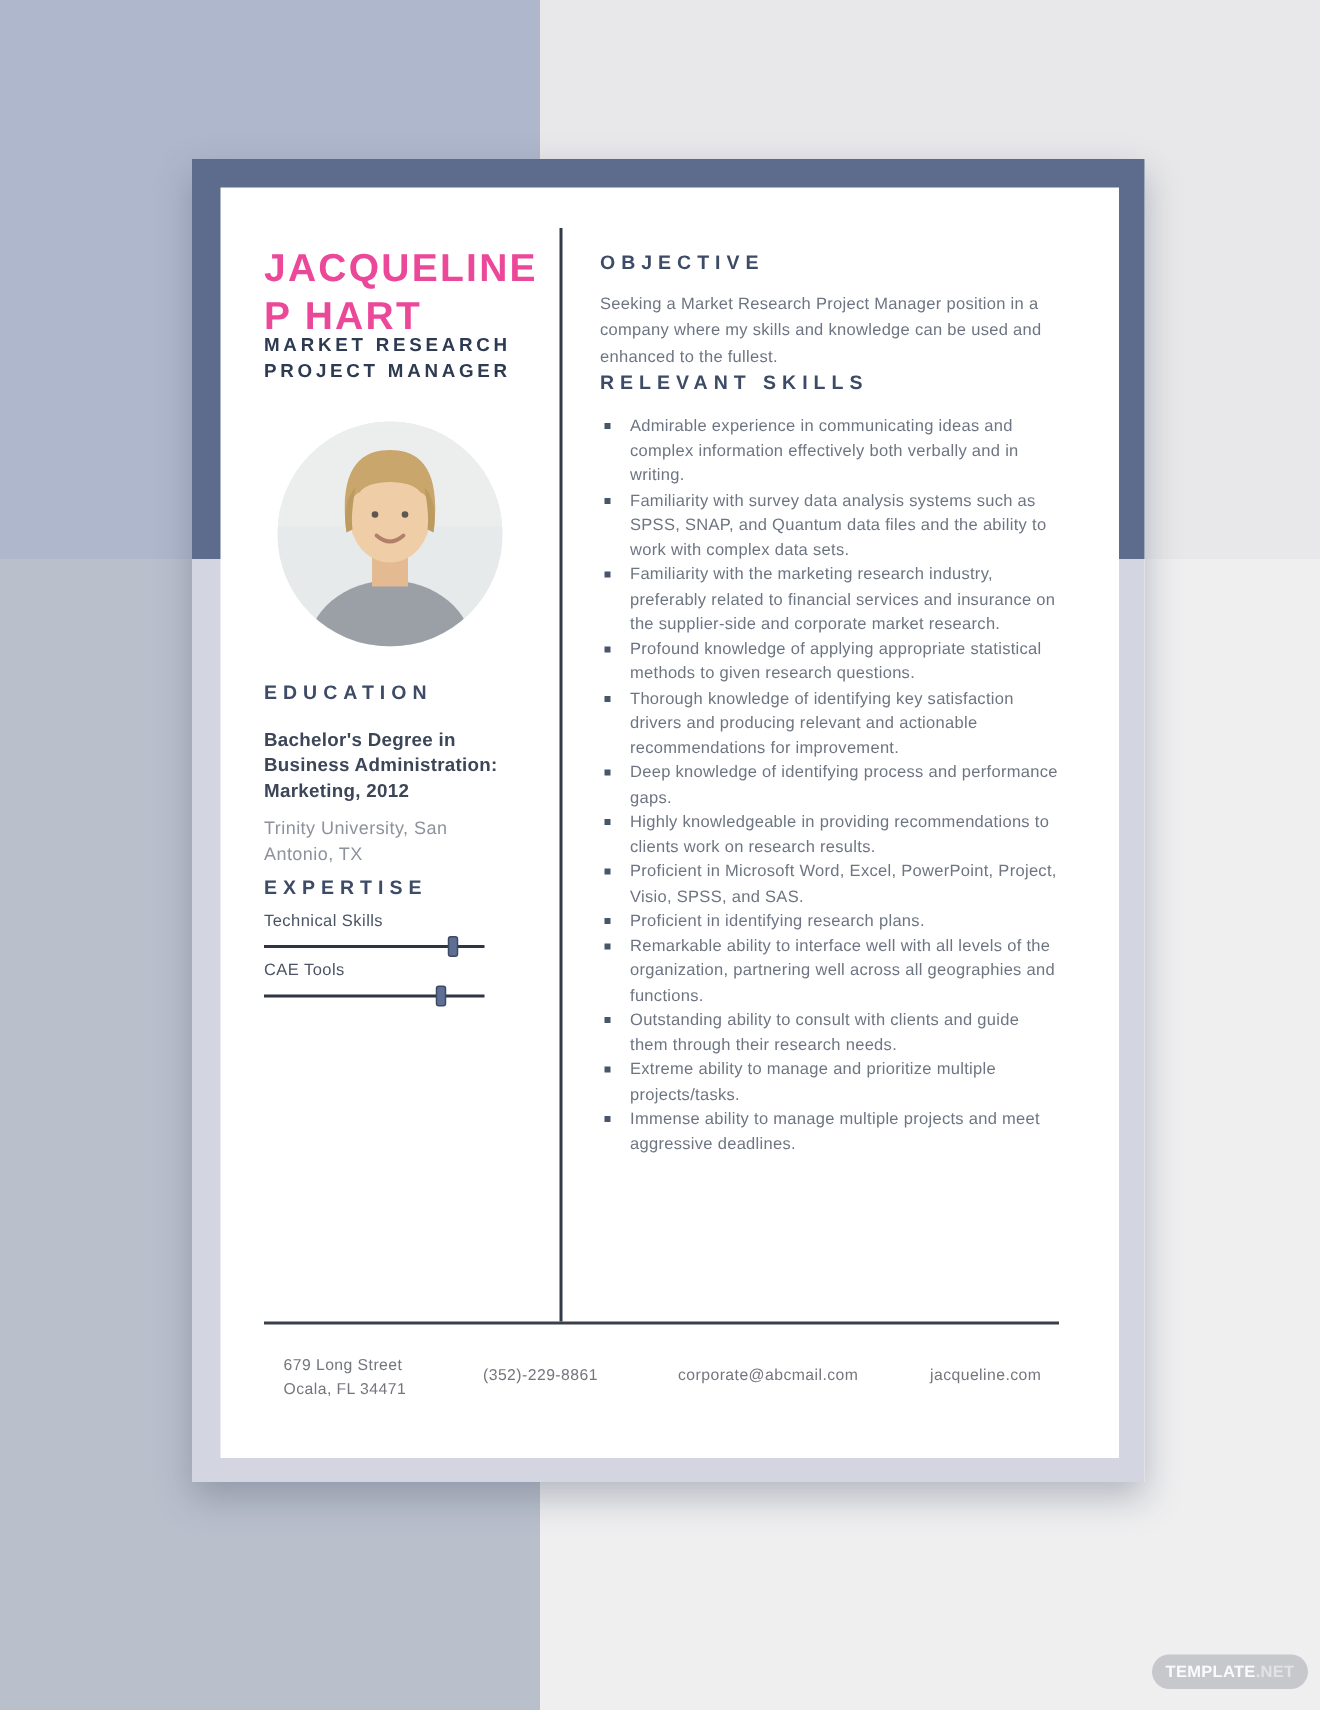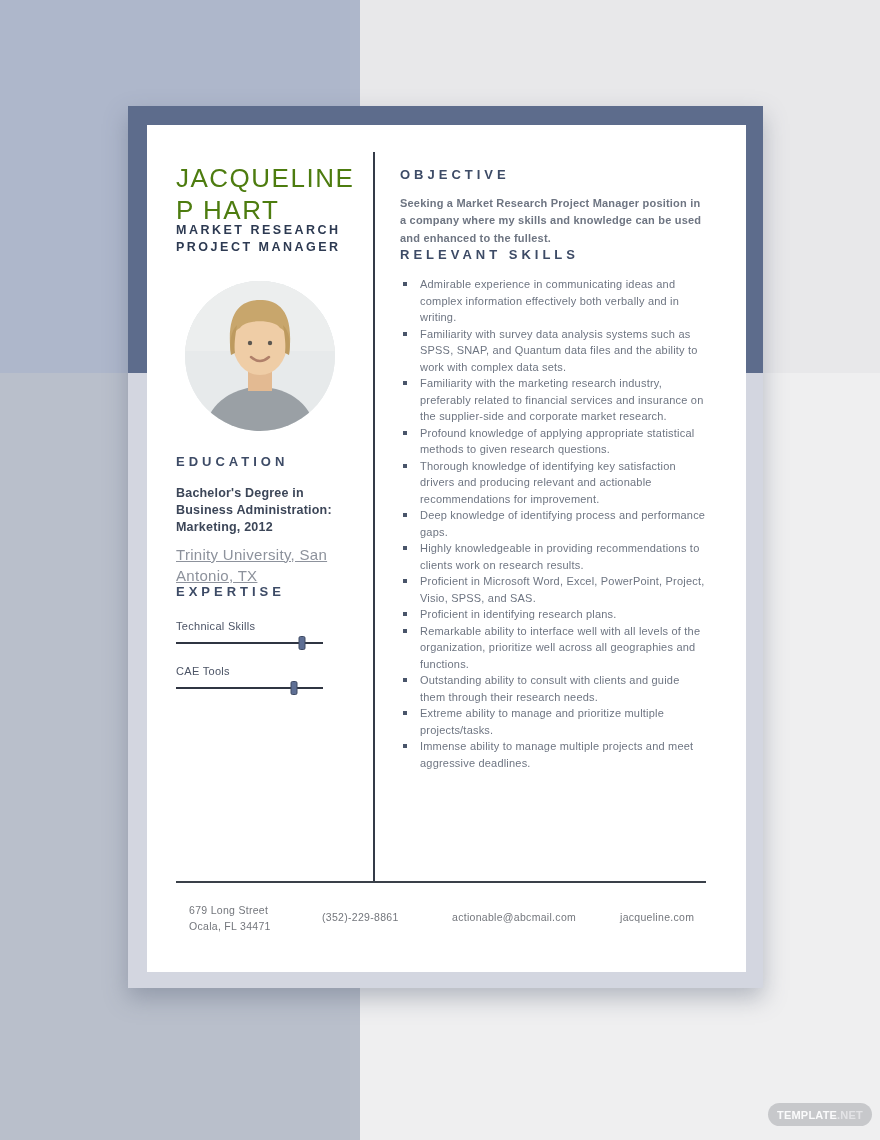--- a/index.html
+++ b/index.html
@@ -10,46 +10,46 @@
   .bg-stripe { position:absolute; left:0; top:0; width:360px; height:1140px;
            background:linear-gradient(180deg,#aeb7cb 0 373px,#b9bfcb 373px 100%); }
   .frame { position:absolute; left:128px; top:106px; width:635px; height:882px;
            background:linear-gradient(180deg,#5d6c8c 0 267px,#d3d6e0 267px 100%);
            box-shadow:0 10px 22px rgba(85,95,115,.38); }
   .page { position:absolute; left:147px; top:125px; width:599px; height:847px; background:#ffffff; }
 
   .divider { position:absolute; left:226px; top:27px; width:2px; height:729px; background:#343b48; }
   .footer-line { position:absolute; left:29px; top:756px; width:530px; height:2px; background:#3a4049; }
 
-  .name { position:absolute; left:29px; top:38px; font-size:26px; font-weight:normal; color:#4d7c0f;
+  .name { position:absolute; left:29px; top:38px; font-size:26px; font-weight:bold; color:#ec4899;
           letter-spacing:1.5px; line-height:1.22; white-space:pre-line; }
   .job-title { position:absolute; left:29px; top:97px; font-size:12.5px; font-weight:bold; color:#2d3a52;
           letter-spacing:2.5px; line-height:1.32; white-space:pre-line; }
 
   .photo { position:absolute; left:38px; top:156px; width:150px; height:150px; border-radius:50%;
            overflow:hidden; background:#e7eaeb; }
   .photo svg { display:block; width:100%; height:100%; }
 
   .sec-h { font-size:13px; font-weight:bold; color:#3d4b66; letter-spacing:4px; }
 
   .edu-block { position:absolute; left:29px; top:329px; width:185px; }
   .edu-degree { margin-top:16px; font-size:12.5px; font-weight:bold; color:#3c4658; line-height:1.35;
            white-space:pre-line; letter-spacing:.2px; }
-  .edu-school { margin-top:8px; font-size:15px; color:#8d929c; line-height:1.45; white-space:pre-line;
-           letter-spacing:.3px;text-decoration:underline; }
+  .edu-school { margin-top:8px; font-size:12px; color:#8d929c; line-height:1.45; white-space:pre-line;
+           letter-spacing:.3px; }
 
   .exp-block { position:absolute; left:29px; top:459px; width:176px; }
-  .skill-row { margin-top:21px; }
+  .skill-row { margin-top:9px; }
   .skill-label { font-size:11px; color:#4b5365; letter-spacing:.3px; margin-bottom:10px; }
   .skill-line { position:relative; width:147px; height:2px; background:#2f3542; }
   .skill-handle { position:absolute; top:-6px; width:7px; height:14px; background:#5e6f94;
            border:1px solid #3e4a63; border-radius:2px; transform:translateX(-50%); }
 
   .right-col { position:absolute; left:253px; top:42px; width:306px; }
-  .objective-text { margin-top:13px; font-size:11px; color:#6e7582; line-height:1.58; letter-spacing:.2px;font-weight:bold; }
+  .objective-text { margin-top:13px; font-size:11px; color:#6e7582; line-height:1.58; letter-spacing:.2px; }
   .skills-h { }
   .skills-list { list-style:none; margin-top:14px; }
   .skills-list li { display:flex; align-items:flex-start; font-size:11px; color:#6e7582;
            line-height:16.5px; letter-spacing:.2px; }
   .bullet-sq { flex:0 0 4px; width:4px; height:4px; background:#49556a; margin:6px 13px 0 3px; }
 
   .footer-address { position:absolute; left:42px; top:778px; font-size:10.5px; color:#73767c;
            line-height:1.5; white-space:pre-line; letter-spacing:.3px; }
   .footer-item { position:absolute; top:786px; font-size:10.5px; color:#73767c; letter-spacing:.3px; }
   .footer-phone { left:175px;text-align:center; }
@@ -172,21 +172,21 @@
             <span>Proficient in Microsoft Word, Excel, PowerPoint, Project, Visio, SPSS, and SAS.</span>
           </li>
 
           <li>
             <span class="bullet-sq"></span>
             <span>Proficient in identifying research plans.</span>
           </li>
 
           <li>
             <span class="bullet-sq"></span>
-            <span>Remarkable ability to interface well with all levels of the organization, prioritize well across all geographies and functions.</span>
+            <span>Remarkable ability to interface well with all levels of the organization, partnering well across all geographies and functions.</span>
           </li>
 
           <li>
             <span class="bullet-sq"></span>
             <span>Outstanding ability to consult with clients and guide them through their research needs.</span>
           </li>
 
           <li>
             <span class="bullet-sq"></span>
             <span>Extreme ability to manage and prioritize multiple projects/tasks.</span>
@@ -195,21 +195,21 @@
           <li>
             <span class="bullet-sq"></span>
             <span>Immense ability to manage multiple projects and meet aggressive deadlines.</span>
           </li>
         </ul>
     </div>
 
     <div class="footer-address">679 Long Street
 Ocala, FL 34471</div>
     <div class="footer-item footer-phone">(352)-229-8861</div>
-    <div class="footer-item footer-email">actionable@abcmail.com</div>
+    <div class="footer-item footer-email">corporate@abcmail.com</div>
     <div class="footer-item footer-web">jacqueline.com</div>
   </div>
 
   <div class="watermark">
     <span class="wm-bold">TEMPLATE</span>
       <span class="wm-light">.NET</span>
   </div>
 </div>
 
 </body></html>

